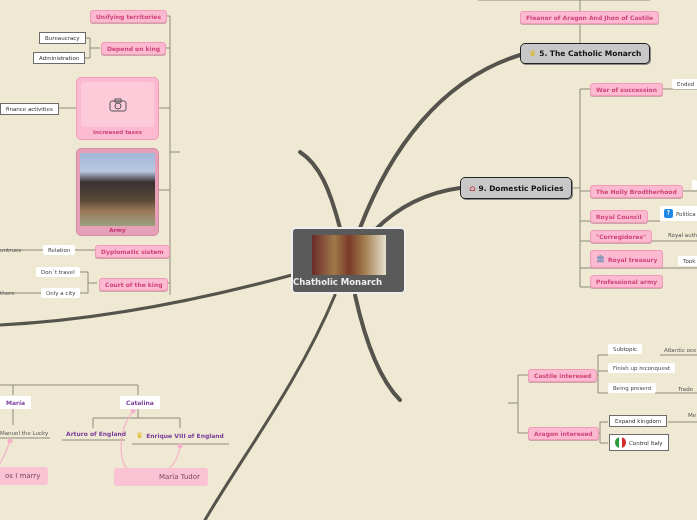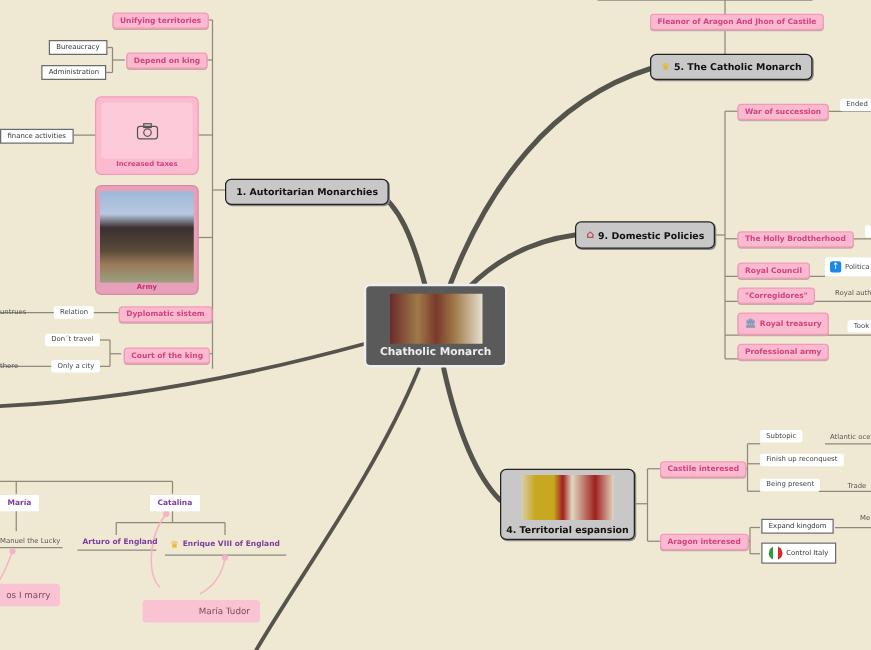--- a/index.html
+++ b/index.html
@@ -5,21 +5,21 @@
   html,body{margin:0;padding:0;}
   body{width:697px;height:520px;overflow:hidden;background:#efe8d3;font-family:"DejaVu Sans","Liberation Sans",sans-serif;position:relative;}
   #canvas{position:absolute;left:0;top:0;width:697px;height:520px;}
   svg.links{position:absolute;left:0;top:0;}
   .node{position:absolute;box-sizing:border-box;white-space:nowrap;}
   .pink{background:#fbbad0;border:1px solid #f29ab8;border-radius:3px;color:#d0437c;font-weight:bold;font-size:6px;padding:2px 5px;text-align:center;box-shadow:0 1px 0 #c9a6a8;}
   .white{background:#ffffff;color:#444;font-size:5.5px;padding:2px 5px;border-radius:2px;}
   .wbox{background:#fff;border:1px solid #6b6b6b;color:#333;font-size:5.5px;padding:2px 5px;}
   .plain{color:#555;font-size:5.5px;}
   .main{background:#c8c8c8;border:1.5px solid #222;border-radius:5px;color:#111;font-weight:bold;font-size:7.5px;padding:5px 8px;box-shadow:1px 1px 0 #888;}
-  .center{background:#5a5a5a;border:2px solid #eee;border-radius:5px;color:#eee;font-weight:bold;font-size:8.5px;text-align:center;}
+  .center{background:#5a5a5a;border:2px solid #eee;border-radius:5px;color:#eee;font-weight:bold;font-size:8.5px;}
   .purple{color:#7a3d9b;font-weight:bold;font-size:6px;}
   .purple-box{background:#fff;color:#7a3d9b;font-weight:bold;font-size:6px;padding:3px 6px;}
   .pinksoft{background:#fac3d4;color:#7a4a5a;font-size:7px;padding:5px 8px;border-radius:3px;}
 </style>
 </head>
 <body>
 
 <div id="canvas">
 <svg class="links" width="697" height="520">
   <g fill="none" stroke="#55544c" stroke-linecap="round">
@@ -107,21 +107,20 @@
         <circle cx="133" cy="411" r="2.5"></circle>
         <circle cx="180" cy="446" r="2.5"></circle>
   </g>
 </svg>
 
 <div class="node center" style="left:291px;top:227px;width:115px;height:67px;">
   <div style="margin:6px auto 2px;width:74px;height:40px;background:linear-gradient(90deg,#6b2a2a,#a07a4a 30%,#7a3a2a 50%,#a07a4a 70%,#e6e0d0);"></div>
   <div>Chatholic Monarch</div>
 </div>
 
-<div class="node main" style="left:180px;top:143px;">1. Autoritarian Monarchies</div>
 <div class="node pink" style="left:90px;top:10px;">Unifying territories</div>
 <div class="node pink" style="left:101px;top:42px;">Depend on king</div>
 <div class="node wbox" style="left:39px;top:32px;">Bureaucracy</div>
 <div class="node wbox" style="left:33px;top:52px;">Administration</div>
 <div class="node" style="left:76px;top:77px;width:83px;height:63px;background:#fbbad0;border:1px solid #f29ab8;border-radius:5px;">
   <div style="margin:4px auto 0;width:73px;height:45px;background:#fccad9;border-radius:3px;display:flex;align-items:center;justify-content:center;">
     <svg width="18" height="14" viewBox="0 0 18 14">
           <rect x="1" y="3" width="16" height="10" rx="2" fill="none" stroke="#555" stroke-width="1"></rect>
           <rect x="6" y="1" width="6" height="3" fill="none" stroke="#555" stroke-width="1"></rect>
           <circle cx="9" cy="8" r="3" fill="none" stroke="#555" stroke-width="1"></circle>
@@ -163,24 +162,20 @@
 </div>
 <div class="node pink" style="left:590px;top:230px;">"Corregidores"</div>
 <div class="node plain" style="left:668px;top:232px;">Royal auth</div>
 <div class="node pink" style="left:590px;top:250px;display:flex;align-items:center;gap:3px;padding:4px 5px;">
   <span style="font-size:7px;color:#8899bb;">🏛</span>
   <span>Royal treasury</span>
 </div>
 <div class="node white" style="left:678px;top:256px;">Took</div>
 <div class="node pink" style="left:590px;top:275px;">Professional army</div>
 
-<div class="node main" style="left:400px;top:375px;width:108px;height:57px;padding:4px;text-align:center;">
-  <div style="margin:0 auto 3px;width:74px;height:36px;background:linear-gradient(90deg,#d8cfb0 0%,#c8a820 15%,#c8a820 35%,#a02020 45%,#e0d8c0 55%,#a02020 80%,#e0d8c0 100%);"></div>
-  <div>4. Territorial espansion</div>
-</div>
 <div class="node pink" style="left:528px;top:369px;">Castile interesed</div>
 <div class="node white" style="left:608px;top:344px;">Subtopic</div>
 <div class="node white" style="left:608px;top:363px;">Finish up reconquest</div>
 <div class="node white" style="left:608px;top:383px;">Being present</div>
 <div class="node plain" style="left:664px;top:347px;">Atlantic oce</div>
 <div class="node plain" style="left:678px;top:386px;">Trade</div>
 <div class="node pink" style="left:528px;top:427px;">Aragon interesed</div>
 <div class="node wbox" style="left:609px;top:415px;">Expand kingdom</div>
 <div class="node wbox" style="left:609px;top:434px;display:flex;align-items:center;gap:3px;">
   <span style="display:inline-block;width:11px;height:11px;border-radius:50%;background:linear-gradient(90deg,#2e9a3a 33%,#fff 33%,#fff 66%,#d42a2a 66%);"></span>
@@ -190,14 +185,14 @@
 
 <div class="node purple-box" style="left:0px;top:396px;">María</div>
 <div class="node plain" style="left:0px;top:430px;">Manuel the Lucky</div>
 <div class="node pinksoft" style="left:-3px;top:467px;">os I marry</div>
 <div class="node purple-box" style="left:120px;top:396px;">Catalina</div>
 <div class="node purple" style="left:66px;top:430px;">Arturo of England</div>
 <div class="node" style="left:136px;top:431px;display:flex;align-items:center;gap:3px;">
   <span style="font-size:8px;color:#e0b820;">♛</span>
   <span class="purple">Enrique VIII of England</span>
 </div>
-<div class="node pinksoft" style="left:114px;top:480px;padding-left:45px;">María Tudor</div>
+<div class="node pinksoft" style="left:114px;top:468px;padding-left:45px;">María Tudor</div>
 </div>
 
 </body></html>

